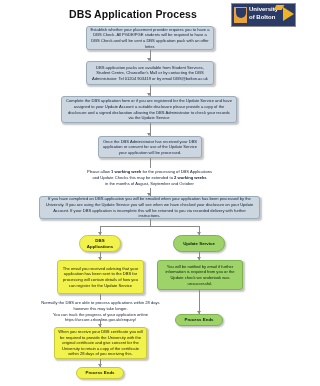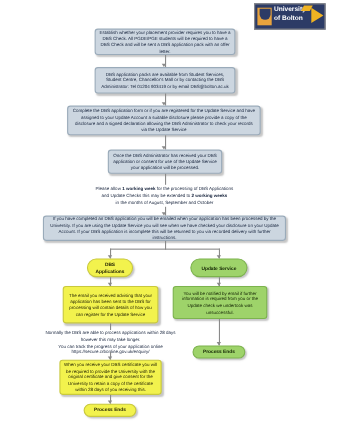--- a/index.html
+++ b/index.html
@@ -87,20 +87,21 @@
     border-right:2.5px solid transparent;
     border-top:3px solid #8a8a8a;
   }
   .shadow{box-shadow:1.5px 1.5px 1.5px rgba(90,90,90,.35);}
 </style>
 </head>
 <body>
 
 <div class="canvas">
 
+  <div class="title">DBS Application Process</div>
 
   <div class="logo">
     <div class="shield">
       <div class="inner"></div>
     </div>
     <div class="ltext">
       <div>University</div>
       <div>of Bolton</div>
     </div>
     <div class="arrow2"></div>

